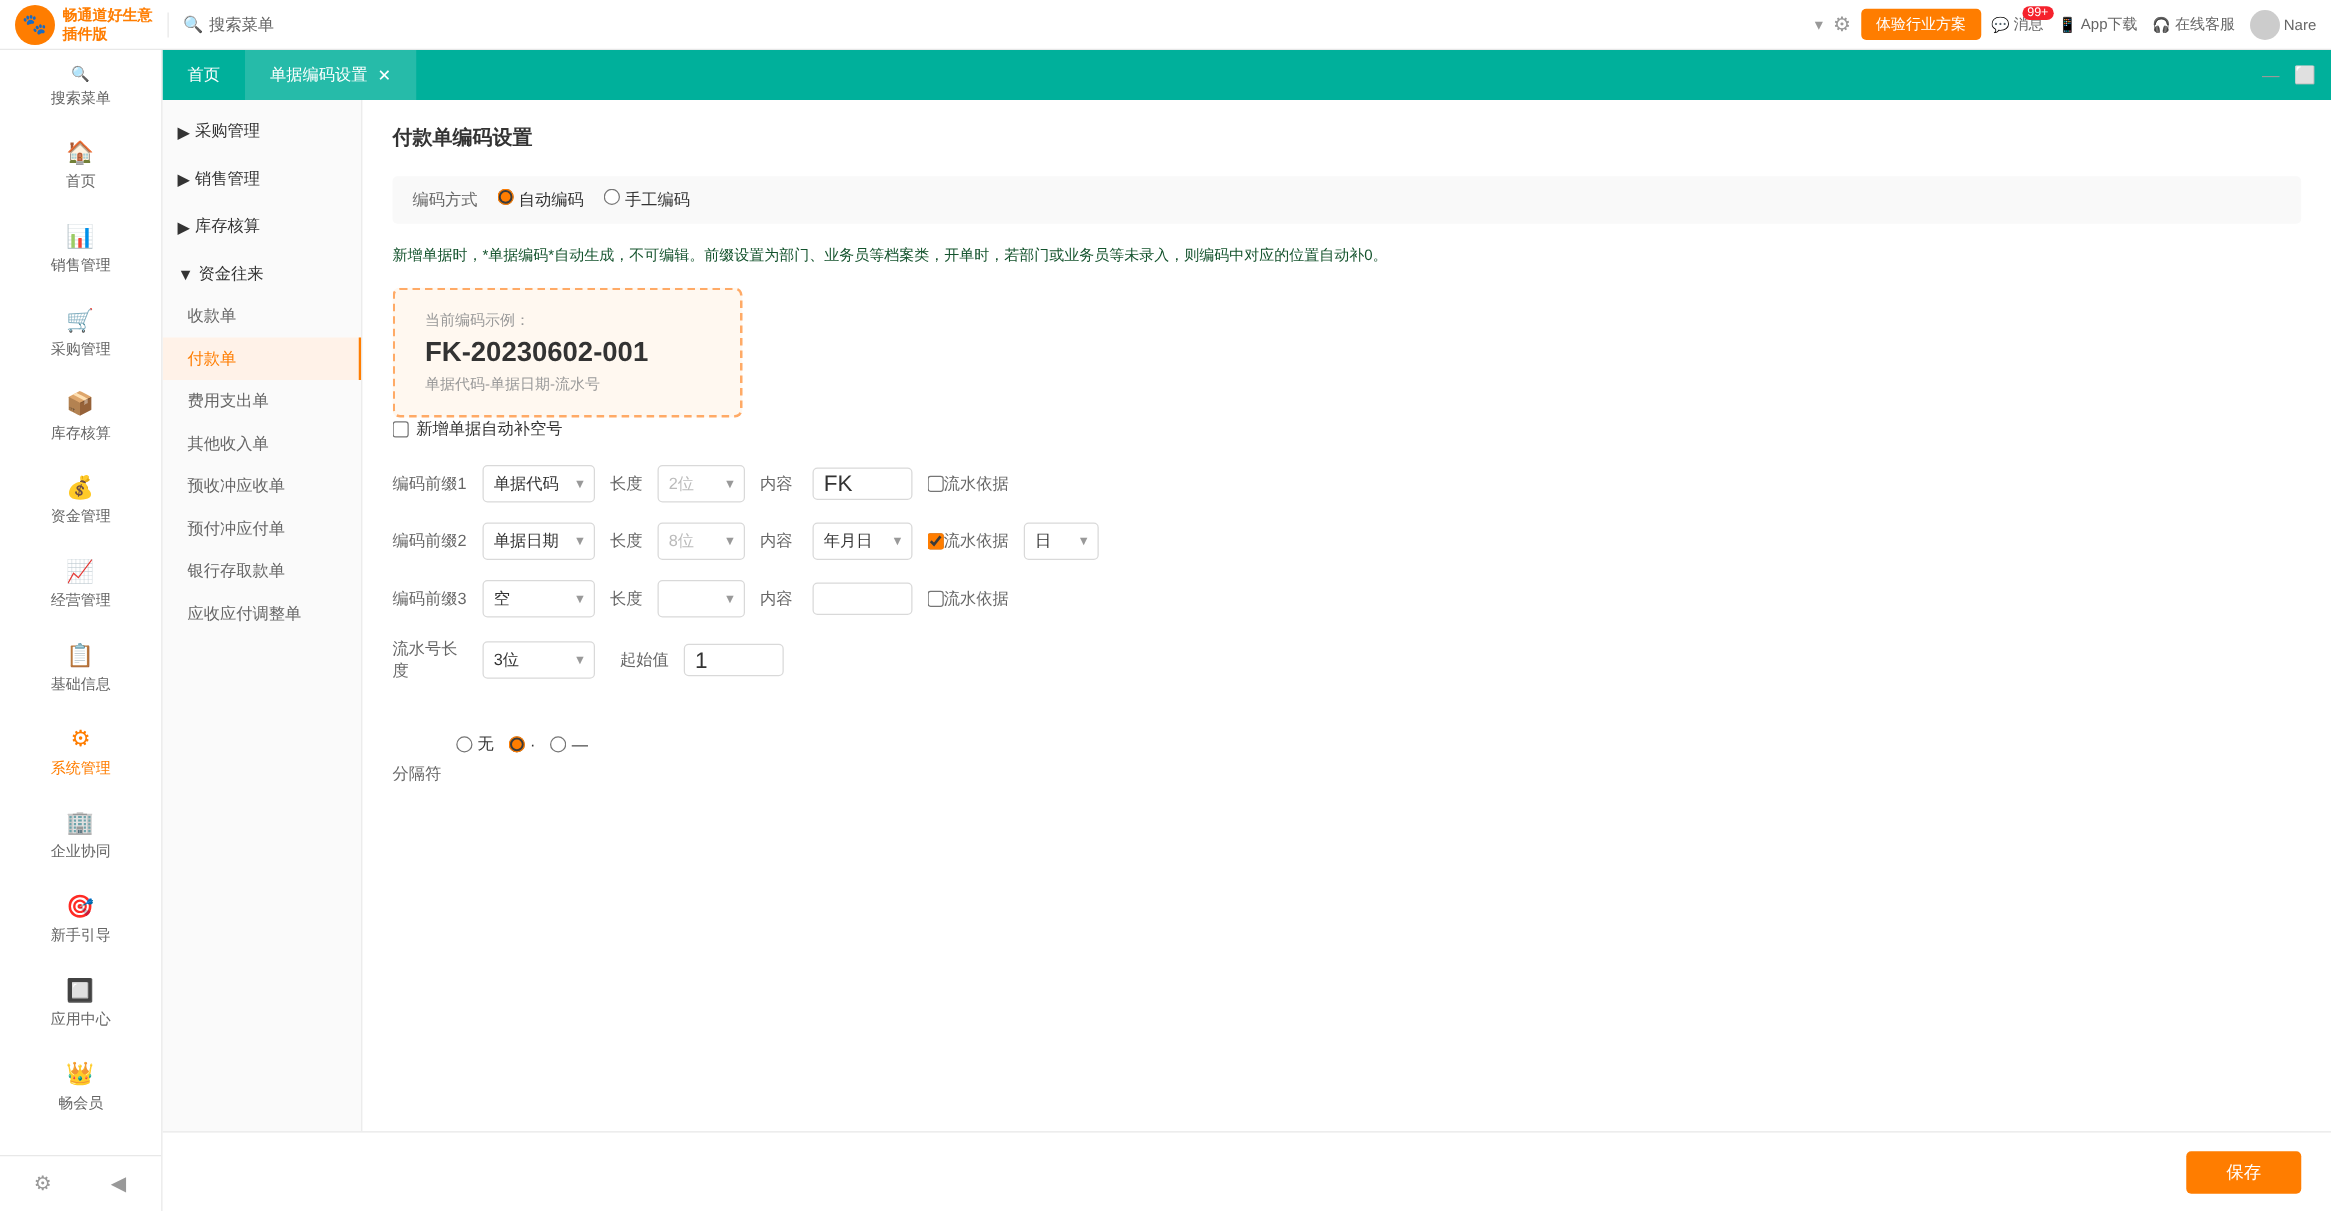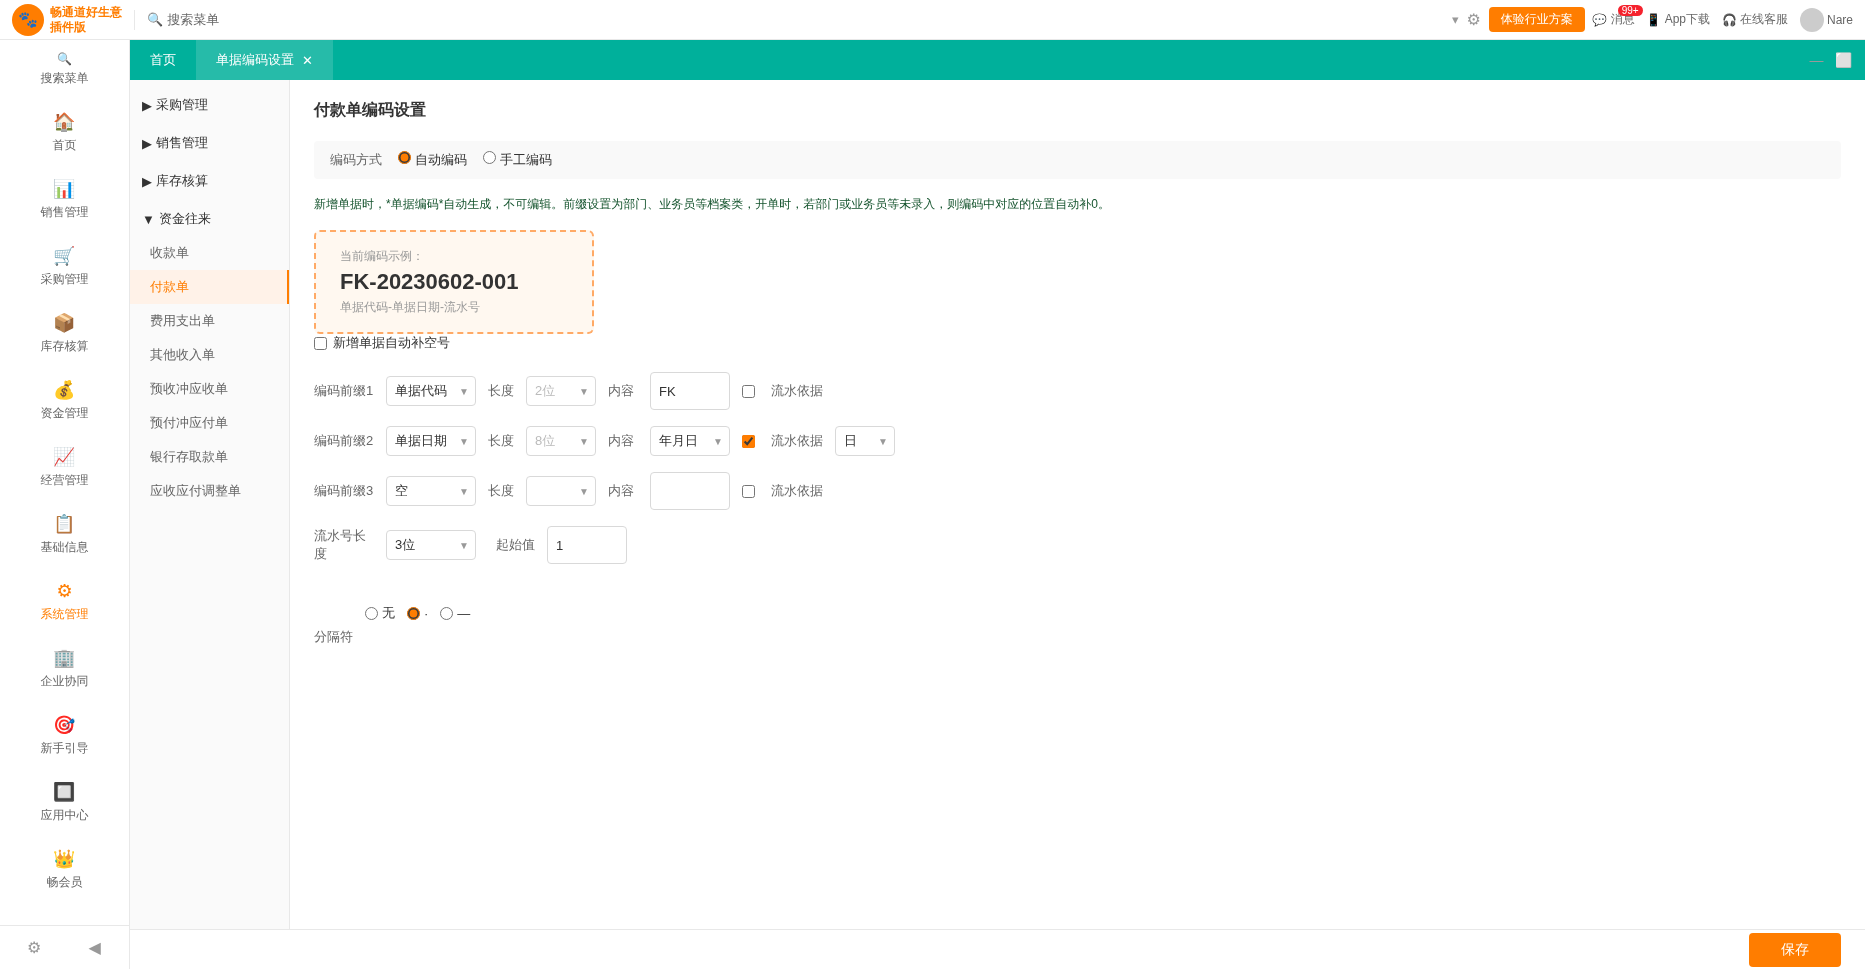--- a/index.html
+++ b/index.html
@@ -64,35 +64,35 @@
     .code-preview-value { font-size: 22px; font-weight: bold; color: #333; }
     .code-preview-sub { font-size: 12px; color: #999; margin-top: 4px; }
 
     
     .checkbox-row { display: flex; align-items: center; gap: 6px; margin-bottom: 20px; font-size: 13px; }
     .checkbox-row input[type="checkbox"] { accent-color: #ff7d00; }
 
     
     .form-row { display: flex; align-items: center; gap: 12px; margin-bottom: 16px; }
     .form-label { font-size: 13px; color: #666; width: 60px; flex-shrink: 0; }
-    .form-input { height: 38px; border: 1px solid #d9d9d9; border-radius: 4px; padding: 0 8px; font-size: 13px; color: #333; background: #fff; min-width: 80px; }
+    .form-input { height: 26px; border: 1px solid #d9d9d9; border-radius: 4px; padding: 0 8px; font-size: 18px; color: #333; background: #fff; min-width: 80px; }
     .length-label { font-size: 13px; color: #666; text-align: right; }
     .content-label { font-size: 13px; color: #666; margin-right: 4px; }
-    .checkbox-inline { display: flex; align-items: center; gap: 16px; font-size: 13px; color: #666; }
+    .checkbox-inline { display: flex; gap: 0; font-size: 13px; color: #666; }
     .checkbox-inline input[type="checkbox"] { accent-color: #ff7d00; }
 
     
     .separator-row { display: flex; align-items: center; gap: 12px; margin-bottom: 20px; }
     .separator-label { font-size: 13px; color: #666; margin-top: 48px; }
     .separator-options { display: flex; align-items: center; gap: 12px; }
     .separator-option { display: flex; align-items: center; gap: 4px; font-size: 13px; cursor: pointer; }
     .separator-option input[type="radio"] { accent-color: #ff7d00; }
 
     
-    .bottom-bar { height: 40px; background: #fff; border-top: 1px solid #e8e8e8; display: flex; align-items: center; justify-content: flex-end; padding: 0 24px; flex-shrink: 0; }
+    .bottom-bar { height: 64px; background: #fff; border-top: 1px solid #e8e8e8; display: flex; align-items: center; justify-content: flex-end; padding: 0 24px; flex-shrink: 0; }
     .save-btn { background: #ff7d00; color: white; border: none; border-radius: 4px; padding: 8px 32px; font-size: 14px; cursor: pointer; }
 
     
     .custom-select { position: relative; display: inline-flex; align-items: center; height: 30px; border: 1px solid #d9d9d9; border-radius: 4px; background: #fff; padding: 0 24px 0 8px; font-size: 13px; min-width: 90px; cursor: pointer; }
     .custom-select .arrow { position: absolute; right: 6px; color: #999; font-size: 10px; }
 
     
     .teal-nav { background: #00b09b; height: 40px; display: flex; align-items: stretch; }
     .teal-nav-item { display: flex; align-items: center; padding: 0 20px; color: white; font-size: 13px; cursor: pointer; }
     .teal-nav-item.active { background: rgba(255,255,255,0.2); }

